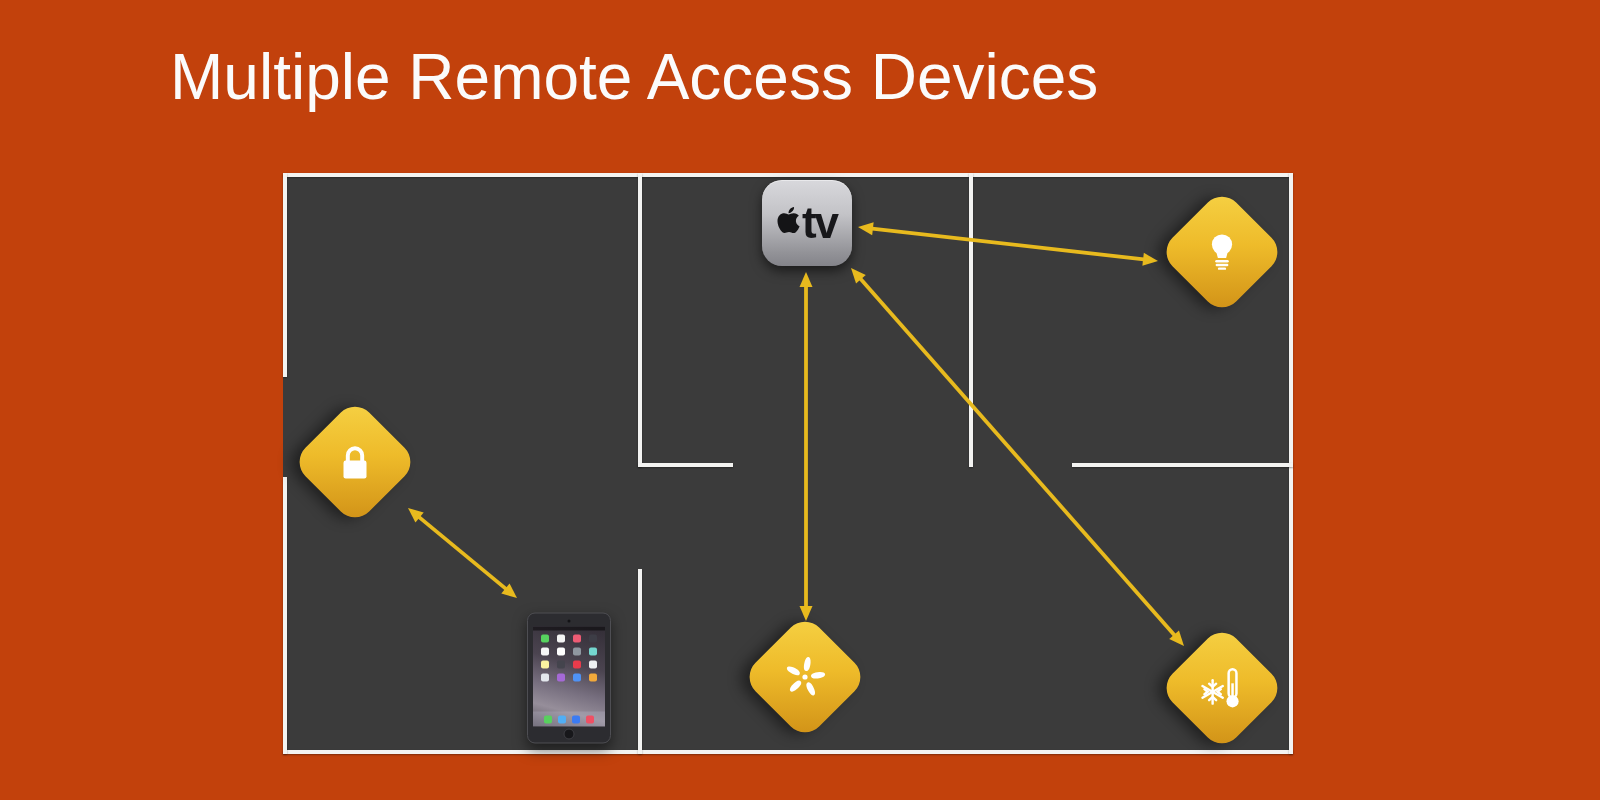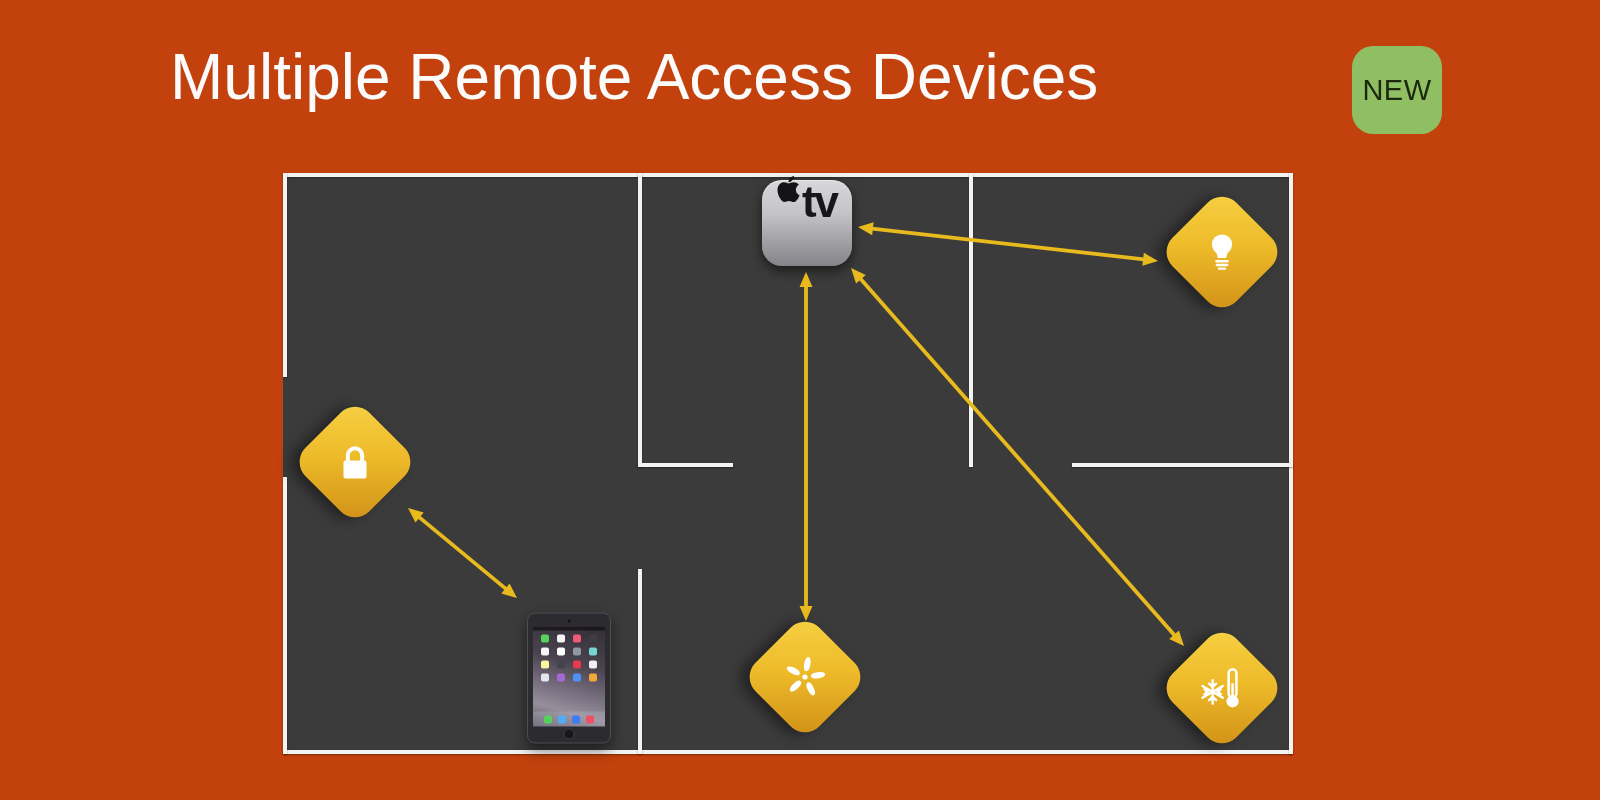--- a/index.html
+++ b/index.html
@@ -18,21 +18,21 @@
   .wall{position:absolute;background:#f3f3f1;z-index:2;box-shadow:0 1px 2px rgba(0,0,0,.35);}
 
   
   #arrows{position:absolute;left:0;top:0;z-index:6;pointer-events:none;}
 
   
   .node{position:absolute;z-index:5;transform:translate(-50%,-50%);}
 
   .appletv{width:90px;height:86px;border-radius:20px;z-index:5;
      background:linear-gradient(180deg,#d8d8dc 0%,#c3c3c7 40%,#929297 85%,#84848a 100%);
-     display:flex;justify-content:center;
+     display:flex;align-items:center;justify-content:center;
      box-shadow:0 5px 12px rgba(0,0,0,.55), inset 0 1px 0 rgba(255,255,255,.45);}
   .tvlabel{font-size:44px;font-weight:700;color:#17171a;letter-spacing:-2px;line-height:1;}
   .apple-glyph{margin:-6px 2px 0 0;}
 
   .diamond{width:90px;height:90px;border-radius:20px;transform:rotate(45deg);
      background:linear-gradient(135deg,#f6d245 0%,#eebb2a 45%,#cf8f16 100%);
      display:flex;align-items:center;justify-content:center;
      box-shadow:-5px 7px 14px rgba(0,0,0,.45);}
   .diamond svg{transform:rotate(-45deg);}
 
@@ -52,23 +52,20 @@
   .ipad .home{position:absolute;bottom:3px;left:50%;transform:translateX(-50%);
      width:9px;height:9px;border-radius:50%;background:#17171a;border:1px solid #3e3e43;}
 </style>
 </head>
 <body>
 
 <div id="stage">
 
   <div class="title">Multiple Remote Access Devices</div>
 
-  <div class="new-badge">
-    <span>NEW</span>
-  </div>
 
   <div class="room" id="room" style="left: 283px; top: 173px; width: 1010px; height: 581px; background: rgb(59, 59, 59);"></div>
   <div id="walls">
       <div class="wall" style="left: 283px; top: 173px; width: 1010px; height: 4px; background: rgb(243, 243, 241);"></div>
       <div class="wall" style="left: 283px; top: 750px; width: 1010px; height: 4px; background: rgb(243, 243, 241);"></div>
       <div class="wall" style="left: 283px; top: 173px; width: 4px; height: 204px; background: rgb(243, 243, 241);"></div>
       <div class="wall" style="left: 283px; top: 477px; width: 4px; height: 277px; background: rgb(243, 243, 241);"></div>
       <div class="wall" style="left: 1289px; top: 173px; width: 4px; height: 581px; background: rgb(243, 243, 241);"></div>
       <div class="wall" style="left: 638px; top: 173px; width: 4px; height: 294px; background: rgb(243, 243, 241);"></div>
       <div class="wall" style="left: 638px; top: 463px; width: 95px; height: 4px; background: rgb(243, 243, 241);"></div>

